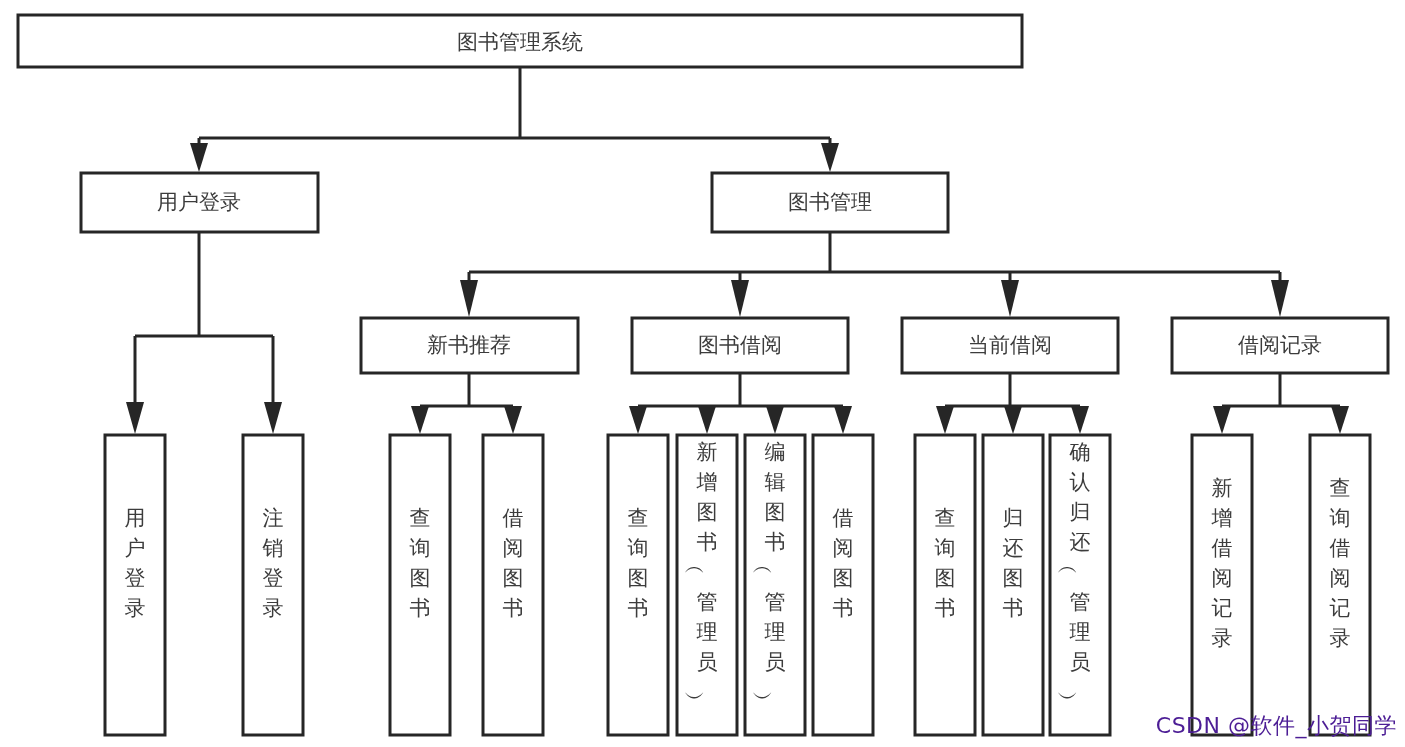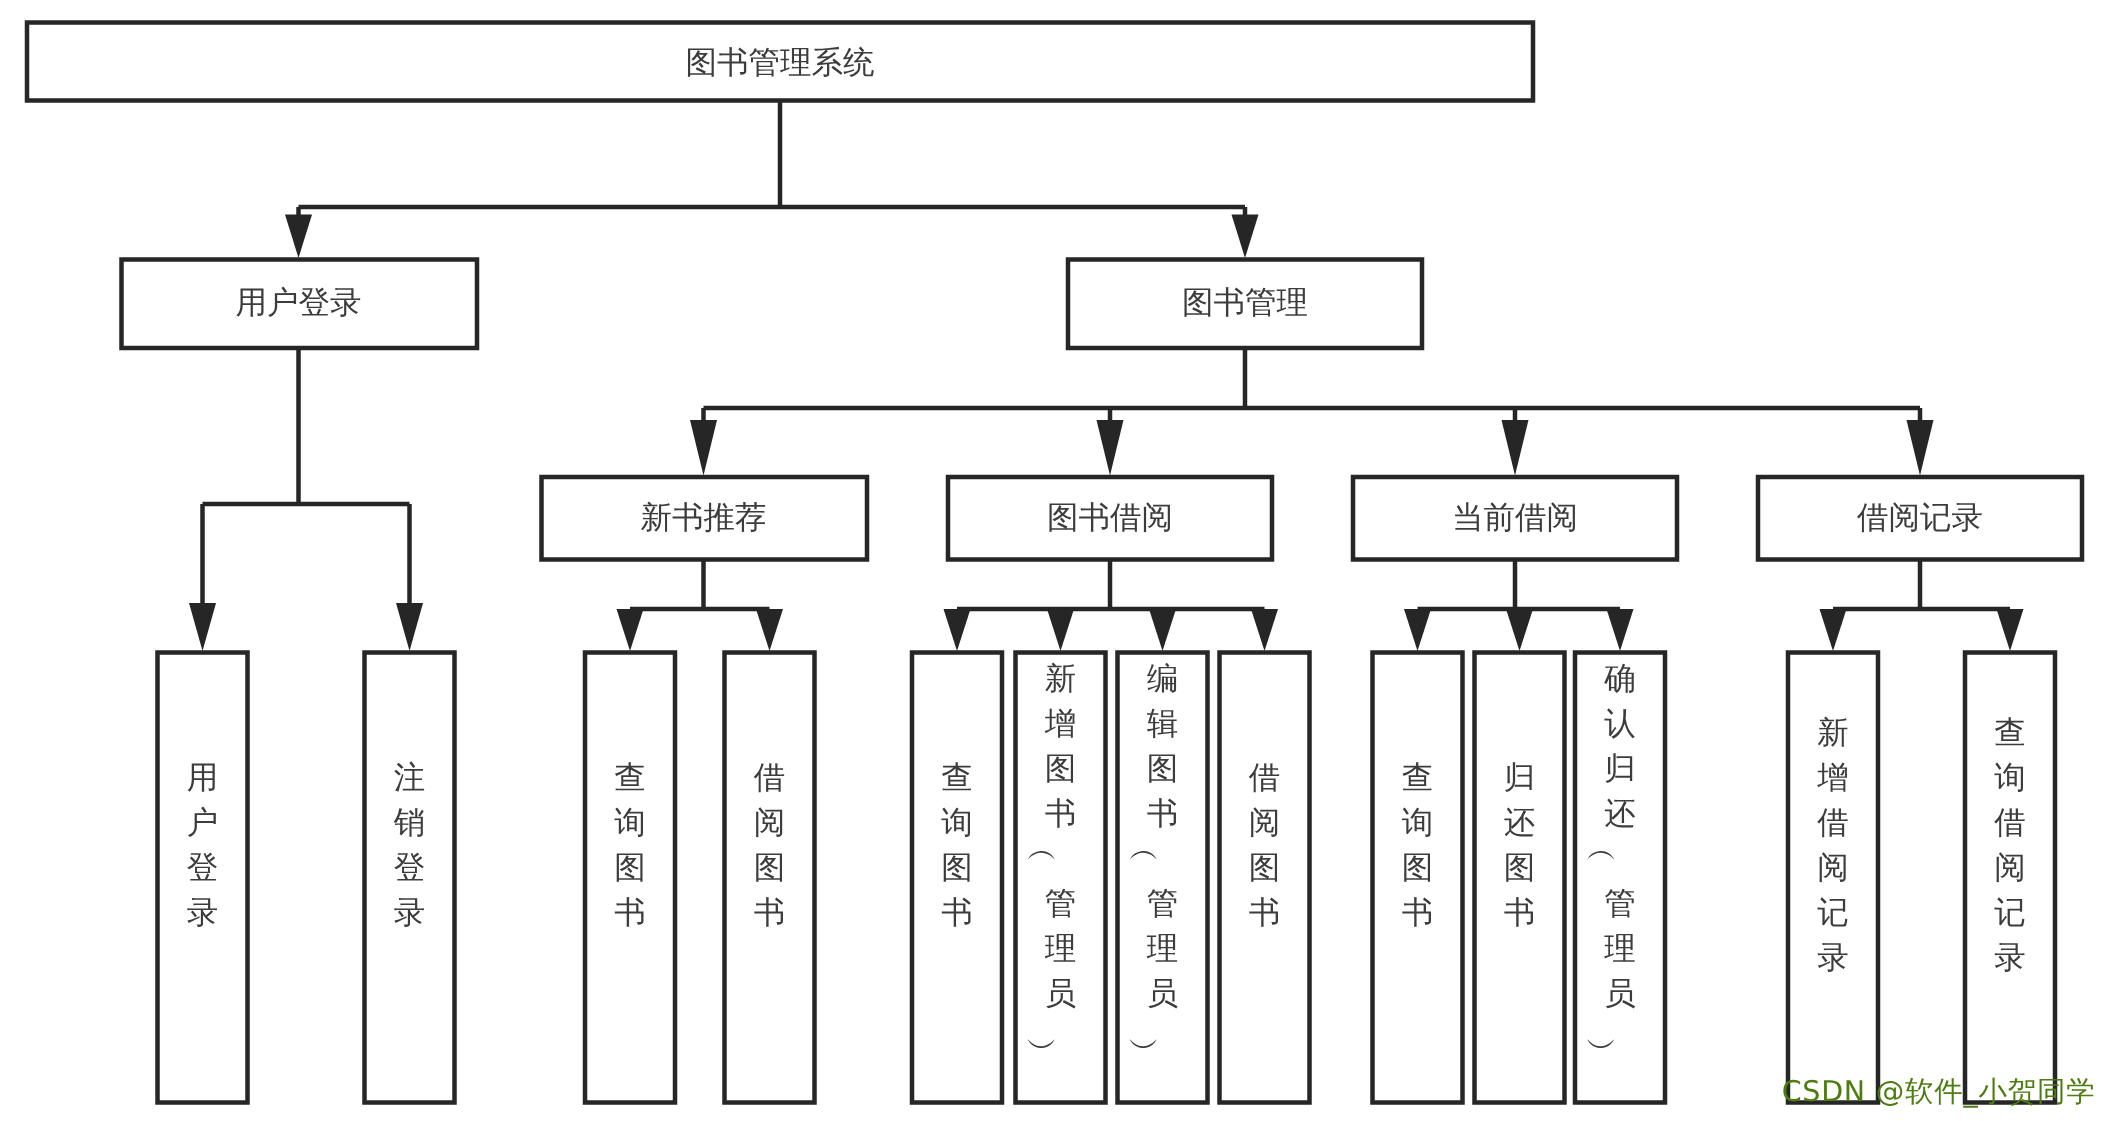--- a/index.html
+++ b/index.html
@@ -54,22 +54,22 @@
     font-family: "DejaVu Sans", "Liberation Sans", sans-serif;
     font-size: 21px;
     fill: #3c3c3c;
     text-anchor: middle;
   }
   .watermark-text {
     position: absolute;
     right: 8px;
     bottom: 6px;
     font-family: "DejaVu Sans", "Liberation Sans", sans-serif;
-    font-size: 19px;
-    color: #4d7c0f;
+    font-size: 22px;
+    color: #4c1d95;
     white-space: nowrap;
     letter-spacing: 0.5px;
     user-select: none;
   }
 </style>
 </head>
 <body>
 
 <div id="diagram-root">
 

